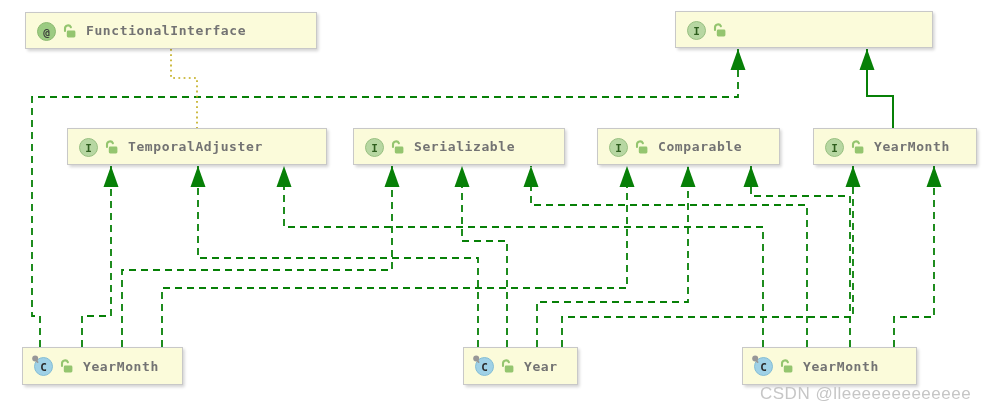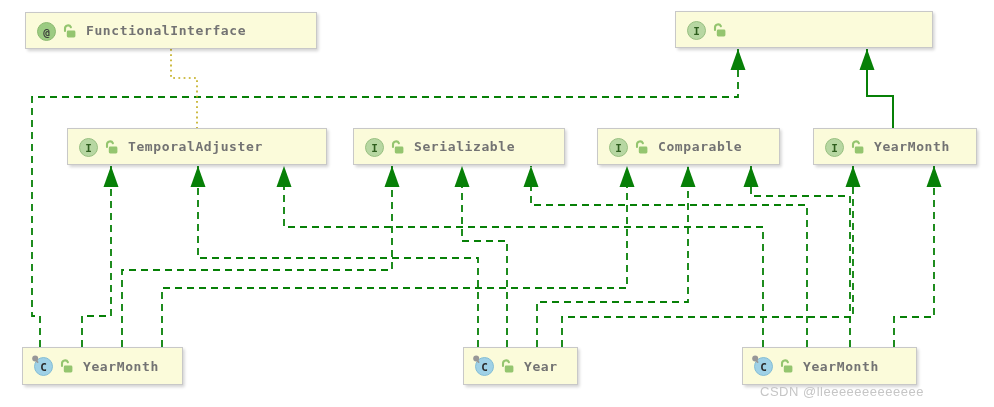--- a/index.html
+++ b/index.html
@@ -38,21 +38,21 @@
     white-space: nowrap;
     margin-left: 3px;
   }
   .icon { display: inline-flex; align-items: center; justify-content: center; }
   .watermark {
     position: absolute;
     left: 760px;
     top: 384px;
     z-index: 3;
     font-family: "Liberation Sans", sans-serif;
-    font-size: 13px;
+    font-size: 17px;
     letter-spacing: 0.5px;
     white-space: nowrap;
     user-select: none;
   }
 </style>
 </head>
 <body>
 
 <div class="stage">
   <svg id="edges-layer" xmlns="http://www.w3.org/2000/svg">

